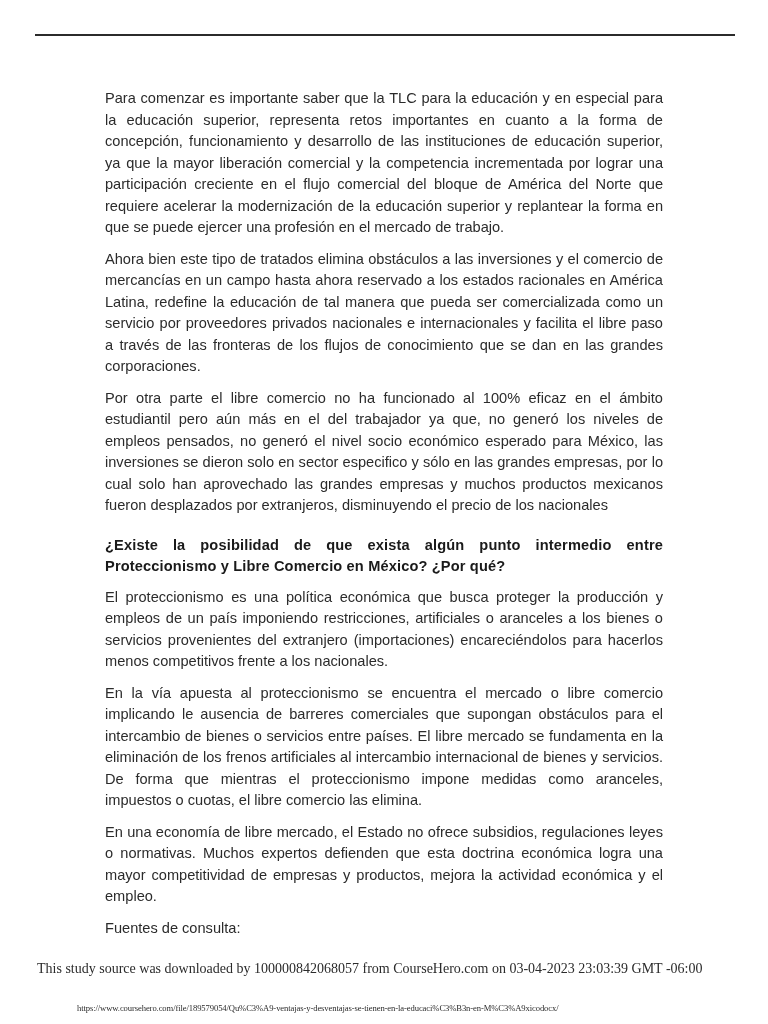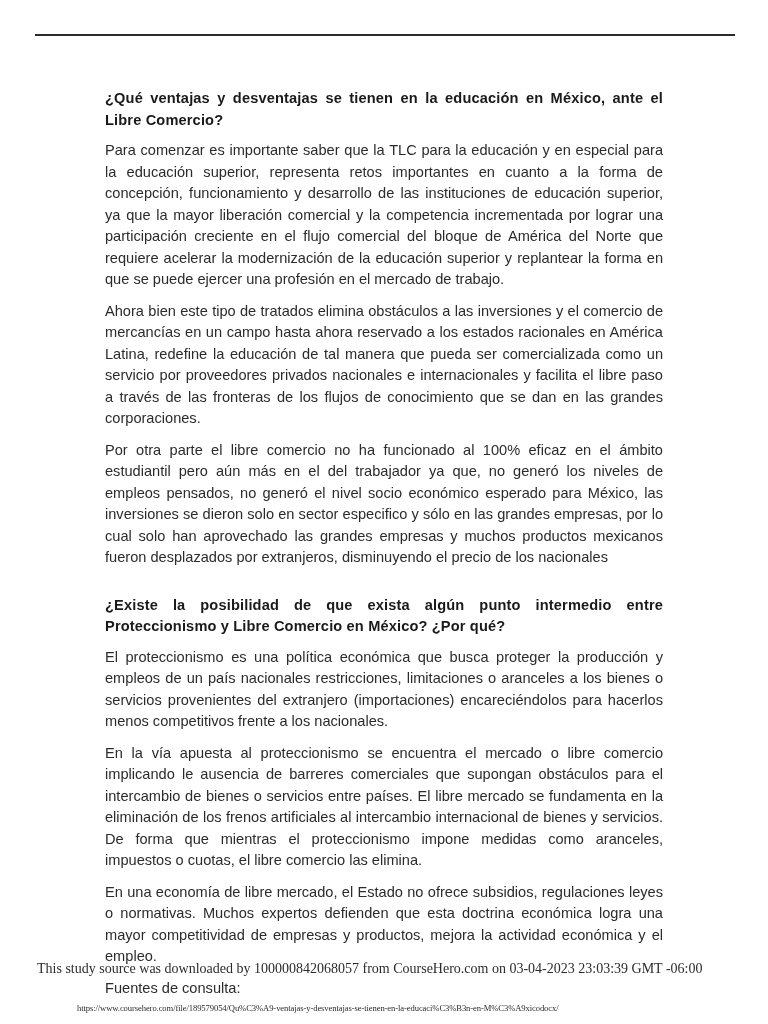--- a/index.html
+++ b/index.html
@@ -46,21 +46,21 @@
     font-weight: bold;
     font-size: 14.6px;
     line-height: 21.5px;
     text-align: justify;
     text-justify: inter-word;
     color: #1a1a1a;
     margin: 0 0 9px 0;
     letter-spacing: 0.15px;
   }
   .heading.spaced-top {
-    margin-top: 26px;
+    margin-top: 18px;
   }
 
   .para {
     font-family: Liberation Sans, sans-serif;
     font-weight: normal;
     font-size: 14.6px;
     line-height: 21.5px;
     text-align: justify;
     text-justify: inter-word;
     color: #2b2b2b;
@@ -96,31 +96,30 @@
 </style>
 </head>
 <body>
 
 <div class="page">
 
   <div class="top-rule"></div>
 
   <div class="content">
 
-    <h1 class="heading">¿Qué ventajas y desventajas se tienen en la educación en México, ante el Libre Comercio?</h1>
 
     <p class="para">Para comenzar es importante saber que la TLC para la educación y en especial para la educación superior, representa retos importantes en cuanto a la forma de concepción, funcionamiento y desarrollo de las instituciones de educación superior, ya que la mayor liberación comercial y la competencia incrementada por lograr una participación creciente en el flujo comercial del bloque de América del Norte que requiere acelerar la modernización de la educación superior y replantear la forma en que se puede ejercer una profesión en el mercado de trabajo.</p>
 
     <p class="para">Ahora bien este tipo de tratados elimina obstáculos a las inversiones y el comercio de mercancías en un campo hasta ahora reservado a los estados racionales en América Latina, redefine la educación de tal manera que pueda ser comercializada como un servicio por proveedores privados nacionales e internacionales y facilita el libre paso a través de las fronteras de los flujos de conocimiento que se dan en las grandes corporaciones.</p>
 
     <p class="para">Por otra parte el libre comercio no ha funcionado al 100% eficaz en el ámbito estudiantil pero aún más en el del trabajador ya que, no generó los niveles de empleos pensados, no generó el nivel socio económico esperado para México, las inversiones se dieron solo en sector especifico y sólo en las grandes empresas, por lo cual solo han aprovechado las grandes empresas y muchos productos mexicanos fueron desplazados por extranjeros, disminuyendo el precio de los nacionales</p>
 
     <h1 class="heading spaced-top">¿Existe la posibilidad de que exista algún punto intermedio entre Proteccionismo y Libre Comercio en México? ¿Por qué?</h1>
 
-    <p class="para">El proteccionismo es una política económica que busca proteger la producción y empleos de un país nacionales restricciones, limitaciones o aranceles a los bienes o servicios provenientes del extranjero (importaciones) encareciéndolos para hacerlos menos competitivos frente a los nacionales.</p>
+    <p class="para">El proteccionismo es una política económica que busca proteger la producción y empleos de un país imponiendo restricciones, artificiales o aranceles a los bienes o servicios provenientes del extranjero (importaciones) encareciéndolos para hacerlos menos competitivos frente a los nacionales.</p>
 
     <p class="para">En la vía apuesta al proteccionismo se encuentra el mercado o libre comercio implicando le ausencia de barreres comerciales que supongan obstáculos para el intercambio de bienes o servicios entre países. El libre mercado se fundamenta en la eliminación de los frenos artificiales al intercambio internacional de bienes y servicios. De forma que mientras el proteccionismo impone medidas como aranceles, impuestos o cuotas, el libre comercio las elimina.</p>
 
     <p class="para">En una economía de libre mercado, el Estado no ofrece subsidios, regulaciones leyes o normativas. Muchos expertos defienden que esta doctrina económica logra una mayor competitividad de empresas y productos, mejora la actividad económica y el empleo.</p>
 
     <p class="para">Fuentes de consulta:</p>
 
   </div>
 
   <div class="footer-note">This study source was downloaded by 100000842068057 from CourseHero.com on 03-04-2023 23:03:39 GMT -06:00</div>

